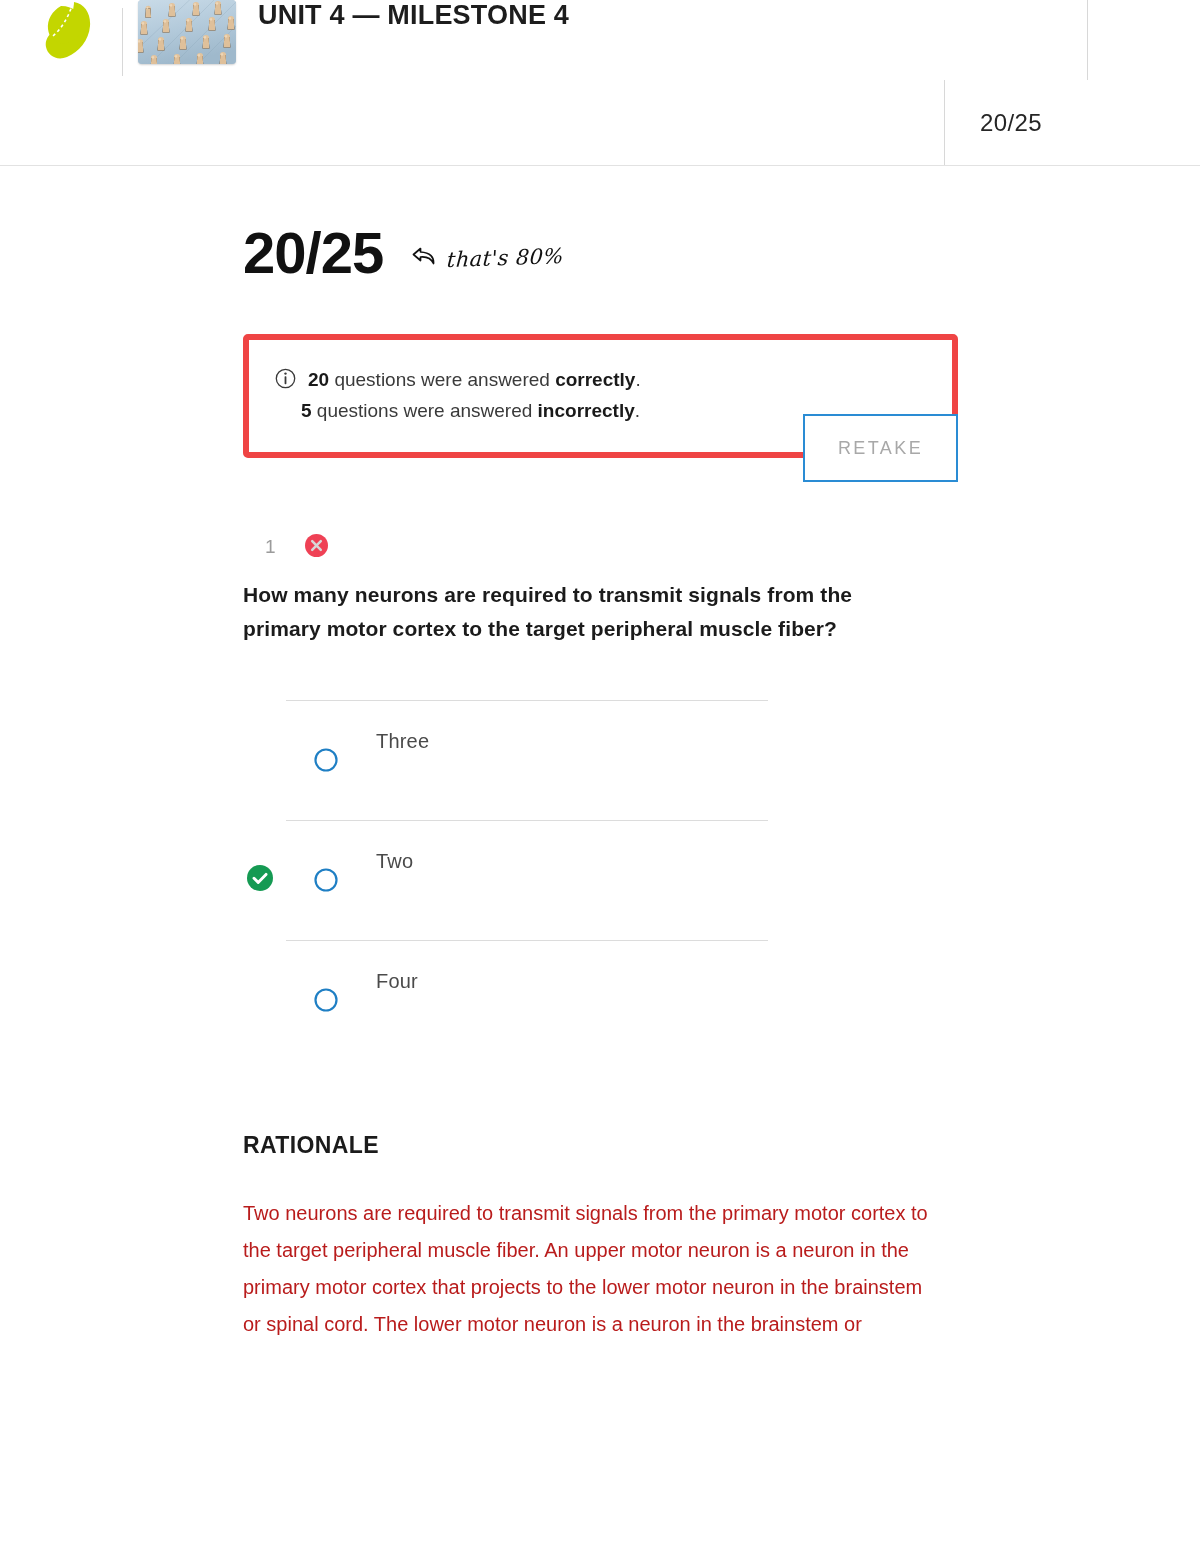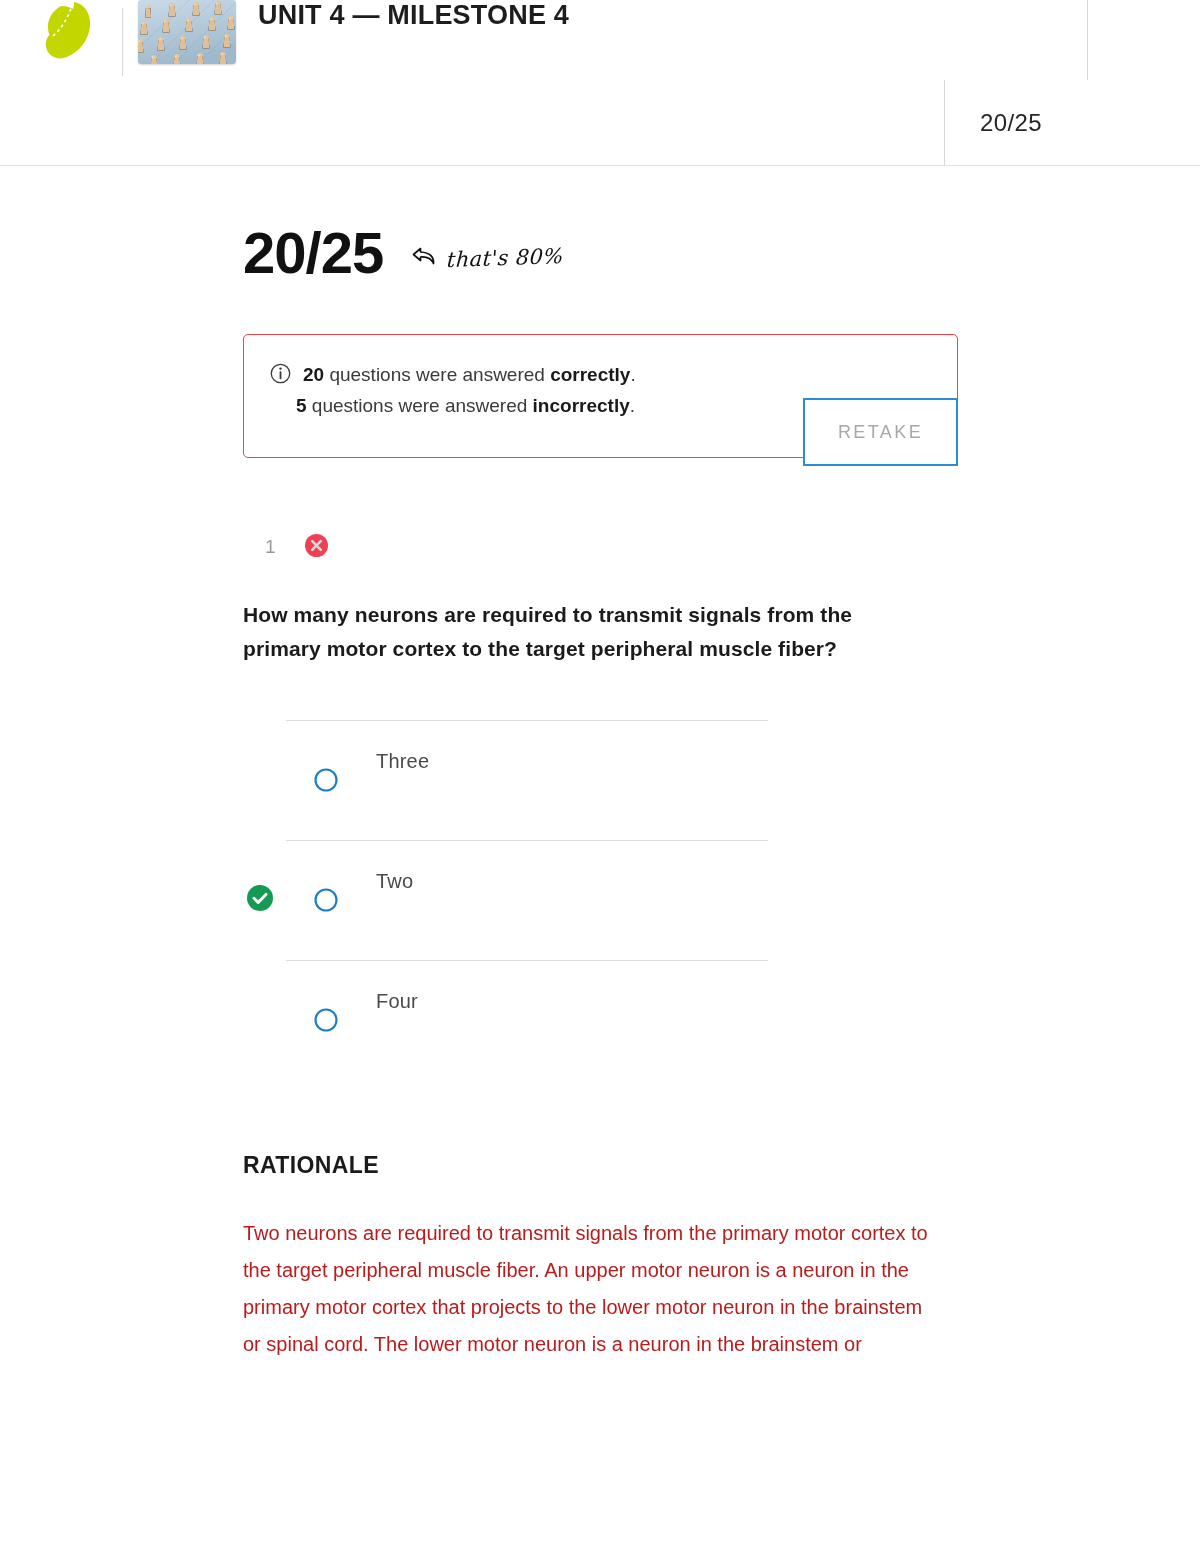--- a/index.html
+++ b/index.html
@@ -123,40 +123,40 @@
     font-size: 21px;
     color: #111;
     font-style: italic;
     font-family: "DejaVu Serif", serif;
     letter-spacing: .4px;
     transform: rotate(-2deg) skewX(-6deg);
   }
   .retake-btn {
     position: absolute;
     left: 803px;
-    top: 232px;
+    top: 248px;
     width: 155px;
     height: 68px;
     border: 2px solid #2a8cd4;
     background: #fff;
     color: #a8a8a8;
     font-size: 18px;
     letter-spacing: 2.4px;
     font-family: "Liberation Sans", sans-serif;
     cursor: pointer;
     display: flex;
     align-items: center;
     justify-content: center;
   }
 
   .info-card {
     margin: 52px 0 0 243px;
     width: 715px;
     min-height: 124px;
-    border: 1px solid #ef4444;
+    border: 6px solid #ef4444;
     border-radius: 5px;
     background: #fff;
     padding: 26px 0 26px 26px;
     box-shadow: 0 0 0 rgba(0,0,0,0);
   }
   .info-line {
     display: flex;
     align-items: flex-start;
     font-size: 19px;
     line-height: 1.45;
@@ -181,21 +181,21 @@
   }
   .q-num {
     width: 36px;
     font-size: 19px;
     color: #9b9b9b;
     text-align: left;
     padding-left: 22px;
   }
   .q-badge-wrap { margin-left: 24px; display: flex; align-items: center; }
   .q-text {
-    margin-top: 36px;
+    margin-top: 16px;
     width: 690px;
     font-size: 21px;
     font-weight: 700;
     line-height: 1.62;
     color: #1b1b1b;
     letter-spacing: .1px;
   }
 
   
   .options { margin-top: 54px; width: 720px; position: relative; }

